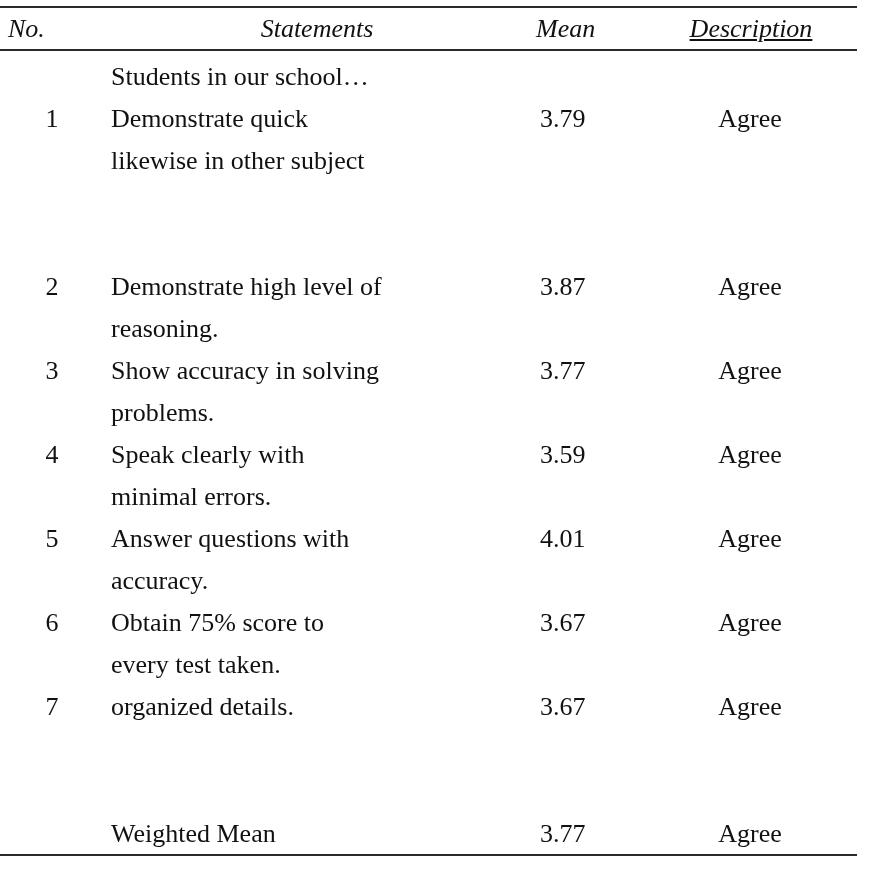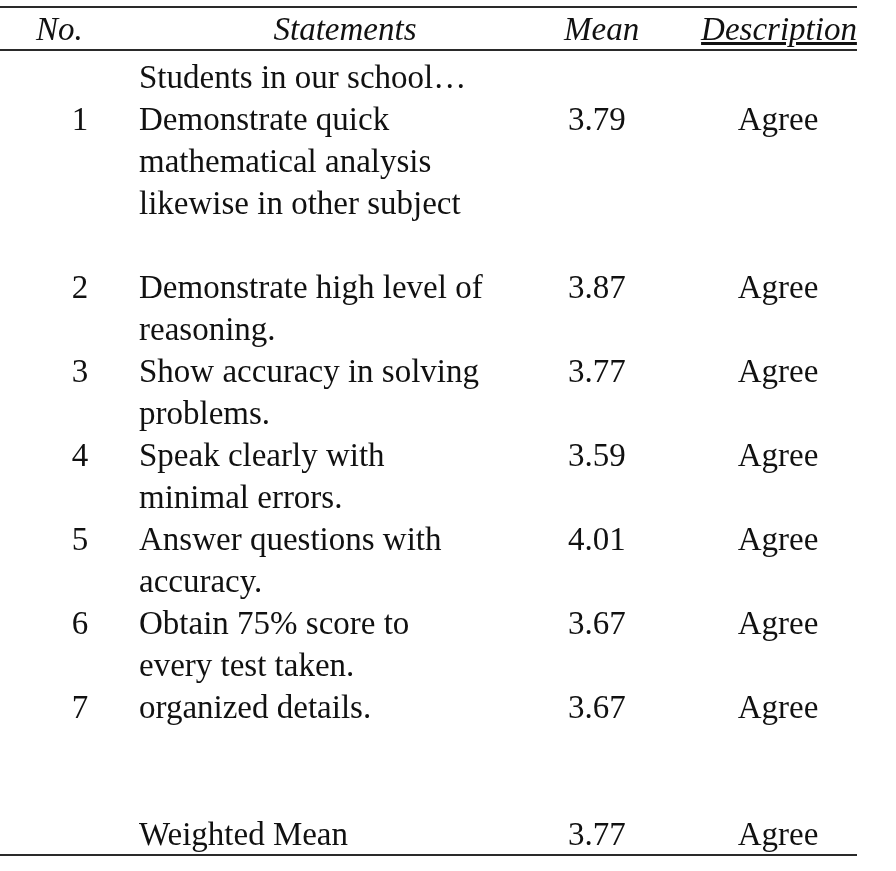--- a/index.html
+++ b/index.html
@@ -2,21 +2,21 @@
 <html><head>
 <meta charset="utf-8">
 <style>
   html, body { margin:0; padding:0; background:#ffffff; }
   body { width:896px; height:871px; position:relative; overflow:hidden;
          font-family:"Liberation Serif", "DejaVu Serif", serif; color:#111; }
   .rule { position:absolute; left:0; width:857px; background:#2a2a2a; height:2px; }
   .rule.top { top:6px; }
   .rule.head { top:49px; }
   .rule.bottom { top:854px; }
-  .cell { position:absolute; font-size:33px; line-height:42px; white-space:nowrap;margin-left:28px; }
+  .cell { position:absolute; font-size:26px; line-height:42px; white-space:nowrap; }
   .hdr { font-style:italic; top:8px; }
   .no { left:20px; width:64px; text-align:center; }
   .stmt { left:111px; }
   .mean { left:540px; width:84px; text-align:left; }
   .desc { left:660px; width:180px; text-align:center; }
   .hdr.no { left:8px; width:auto; text-align:left; }
   .hdr.stmt { left:127px; width:380px; text-align:center; }
   .hdr.mean { left:536px; width:84px; }
   .hdr.desc { left:662px; width:178px;text-decoration:underline; }
   .lines span { display:block; }
@@ -33,21 +33,20 @@
   <div class="cell hdr desc">Description</div>
 
   <div class="rule head"></div>
 
   <div class="cell stmt" style="top:56px">Students in our school…</div>
 
   <div>
     <div class="cell no" style="top:98px">1</div>
     <div class="cell stmt lines" style="top:98px">
       <span>Demonstrate quick</span>
-      <span>mathematical analysis</span>
       <span>likewise in other subject</span>
     </div>
     <div class="cell mean" style="top:98px">3.79</div>
     <div class="cell desc" style="top:98px">Agree</div>
   </div>
 
   <div>
     <div class="cell no" style="top:266px">2</div>
     <div class="cell stmt lines" style="top:266px">
       <span>Demonstrate high level of</span>

